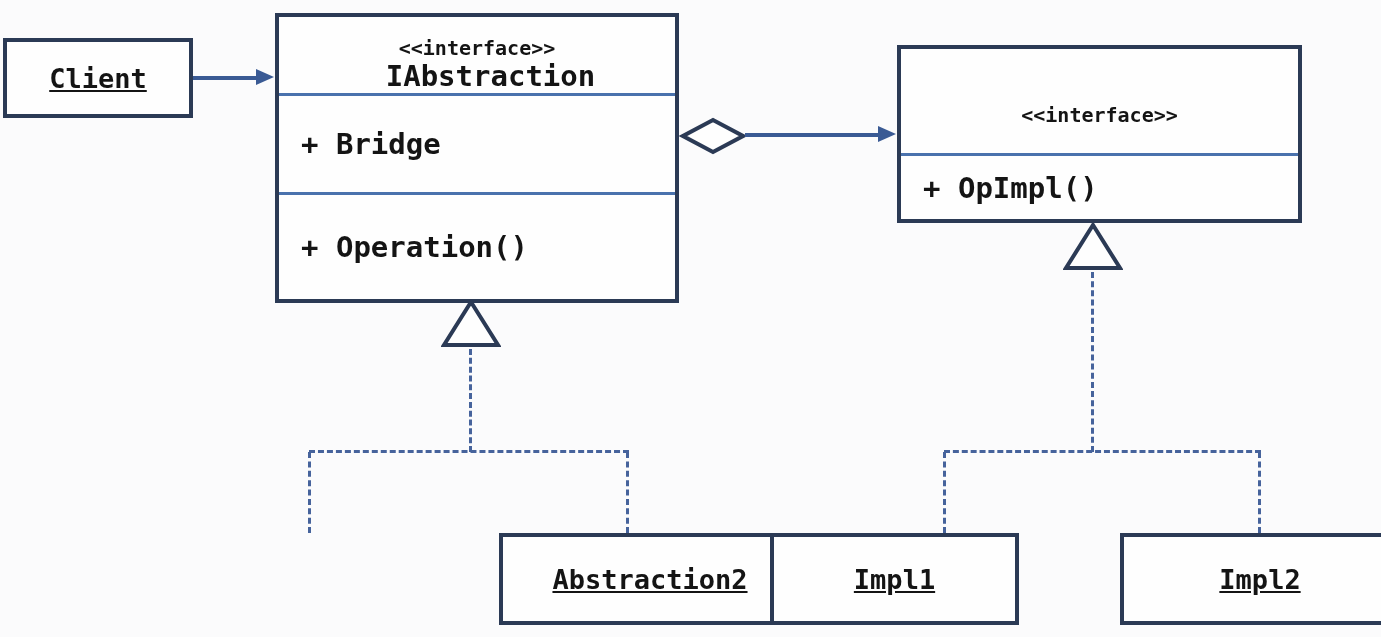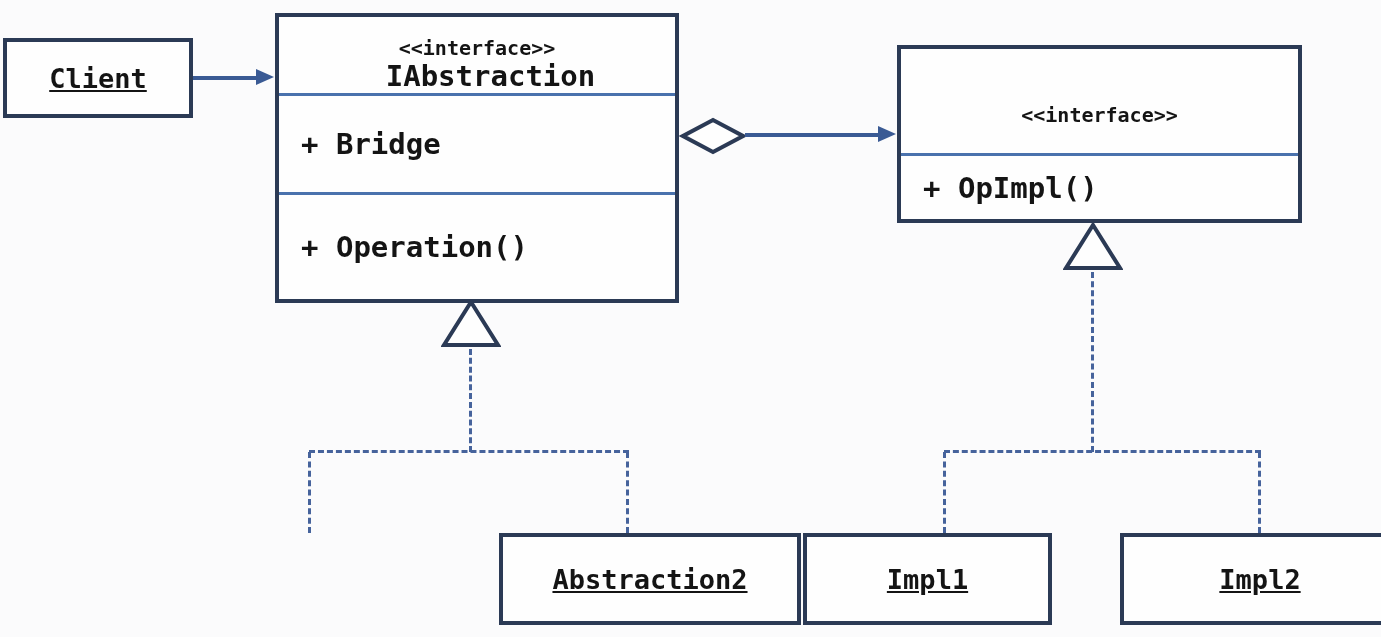--- a/index.html
+++ b/index.html
@@ -118,20 +118,20 @@
 
   <svg class="marker" style="left:1063px; top:222px;" width="60" height="50" viewBox="0 0 60 50">
     <polygon points="30,3 57,46 3,46" fill="#fefefe" stroke="#2b3a55" stroke-width="4"></polygon>
   </svg>
 
   <div class="dash-v" style="left:1091px; top:272px; height:180px;"></div>
   <div class="dash-h" style="left:944px; top:450px; width:317px;"></div>
   <div class="dash-v" style="left:943px; top:452px; height:81px;"></div>
   <div class="dash-v" style="left:1258px; top:452px; height:81px;"></div>
 
-  <div class="uml-box simple-box" style="left:803px; top:533px; width:249px; height:92px;align-items:center;">
+  <div class="uml-box simple-box" style="left:770px; top:533px; width:249px; height:92px;align-items:center;">
     <span>Impl1</span>
   </div>
   <div class="uml-box simple-box" style="left:1120px; top:533px; width:280px; height:92px;">
     <span>Impl2</span>
   </div>
 
 </div>
 
 </body></html>

